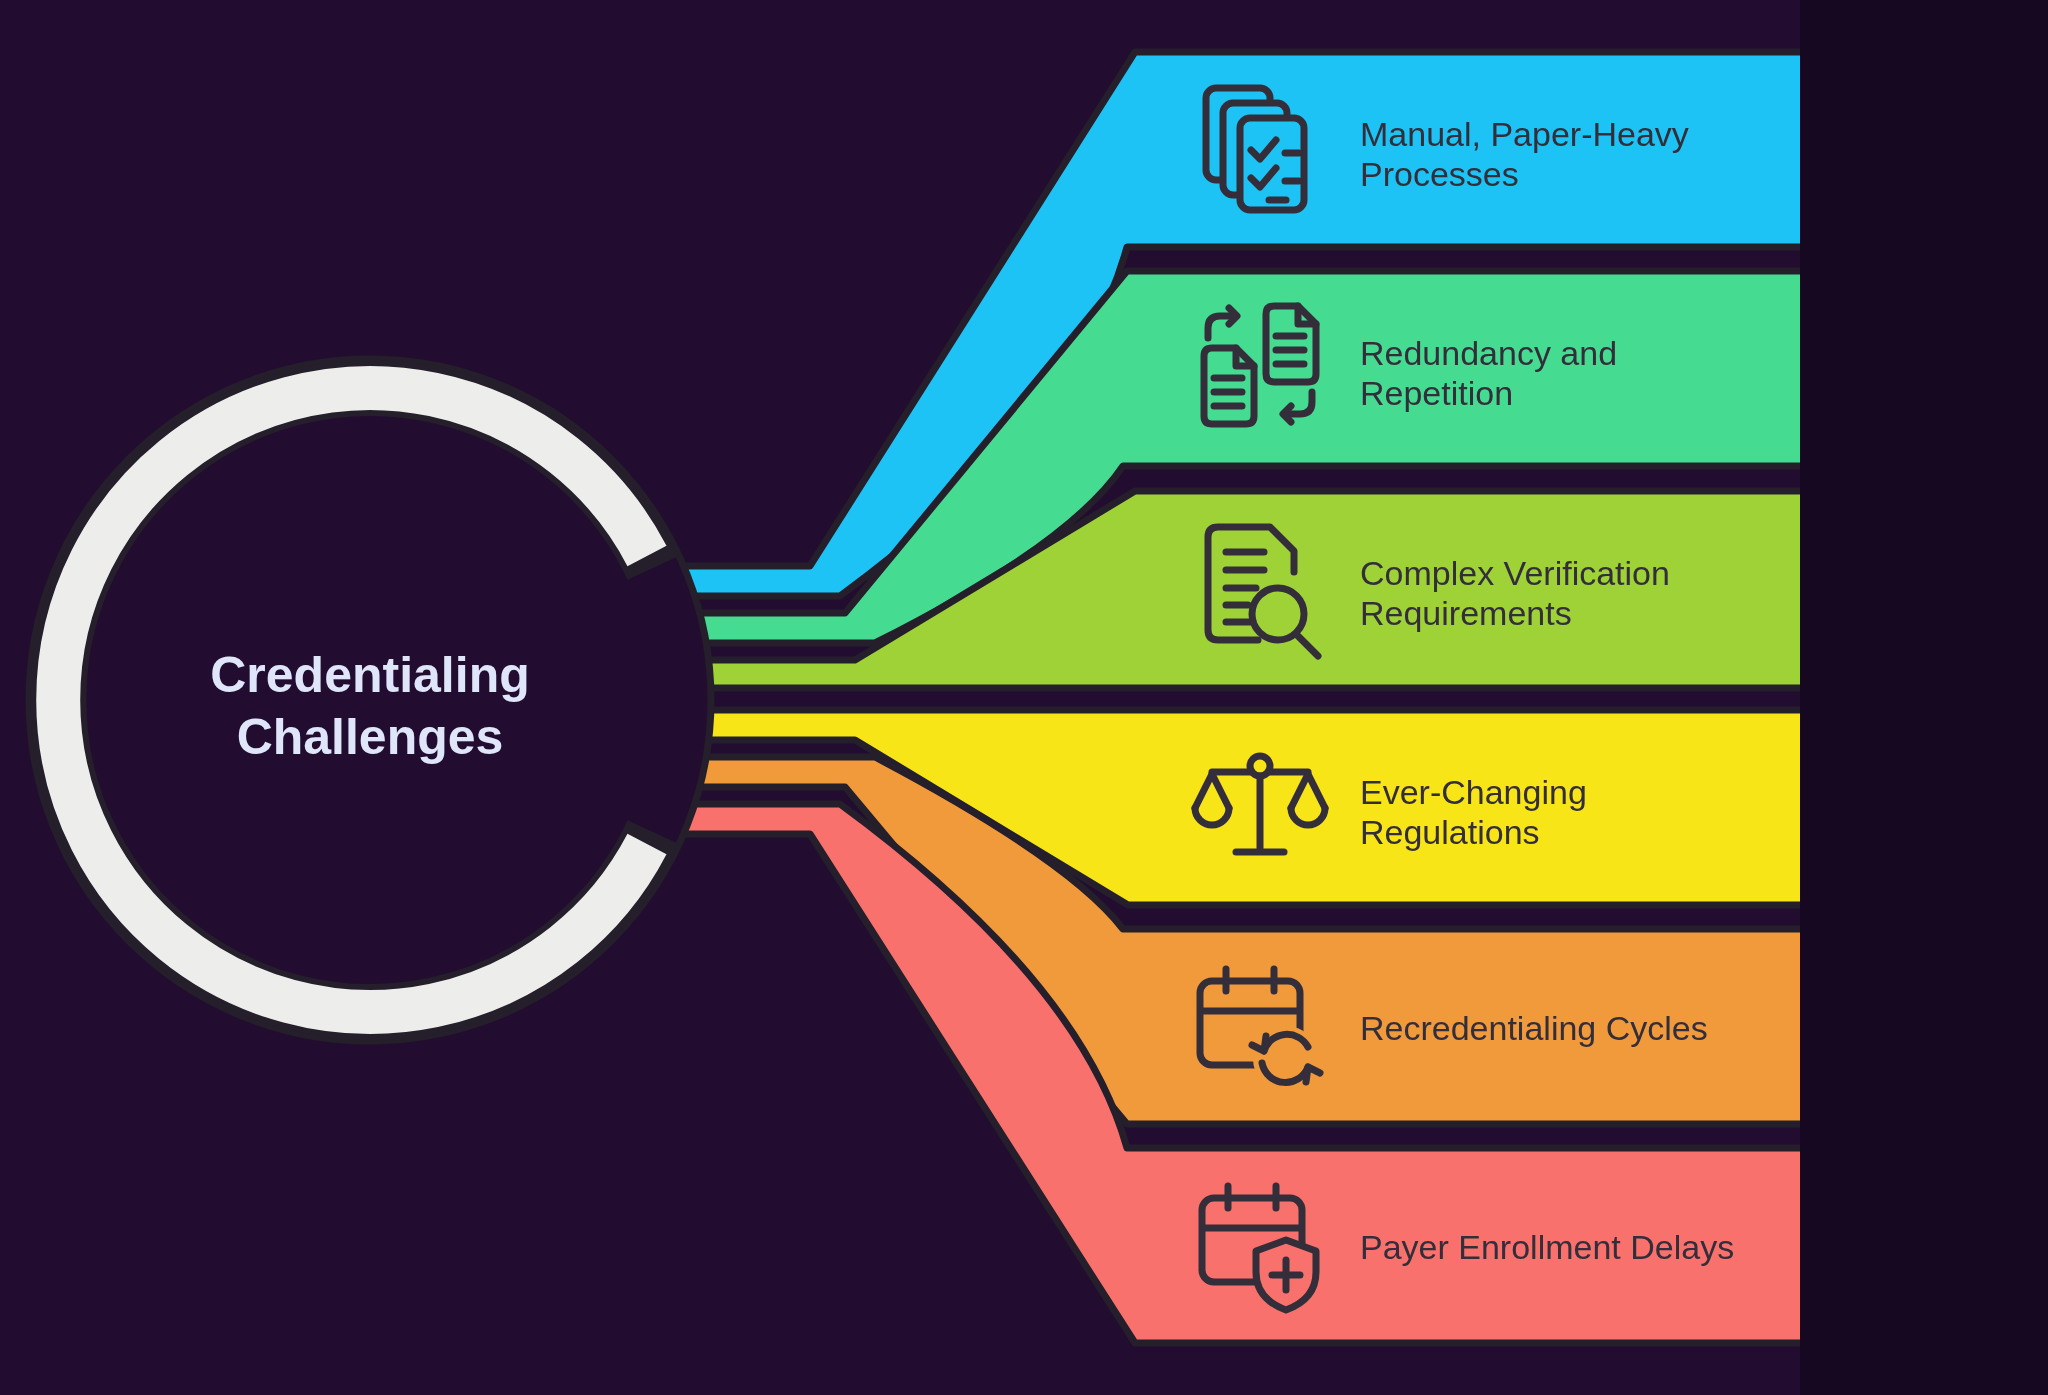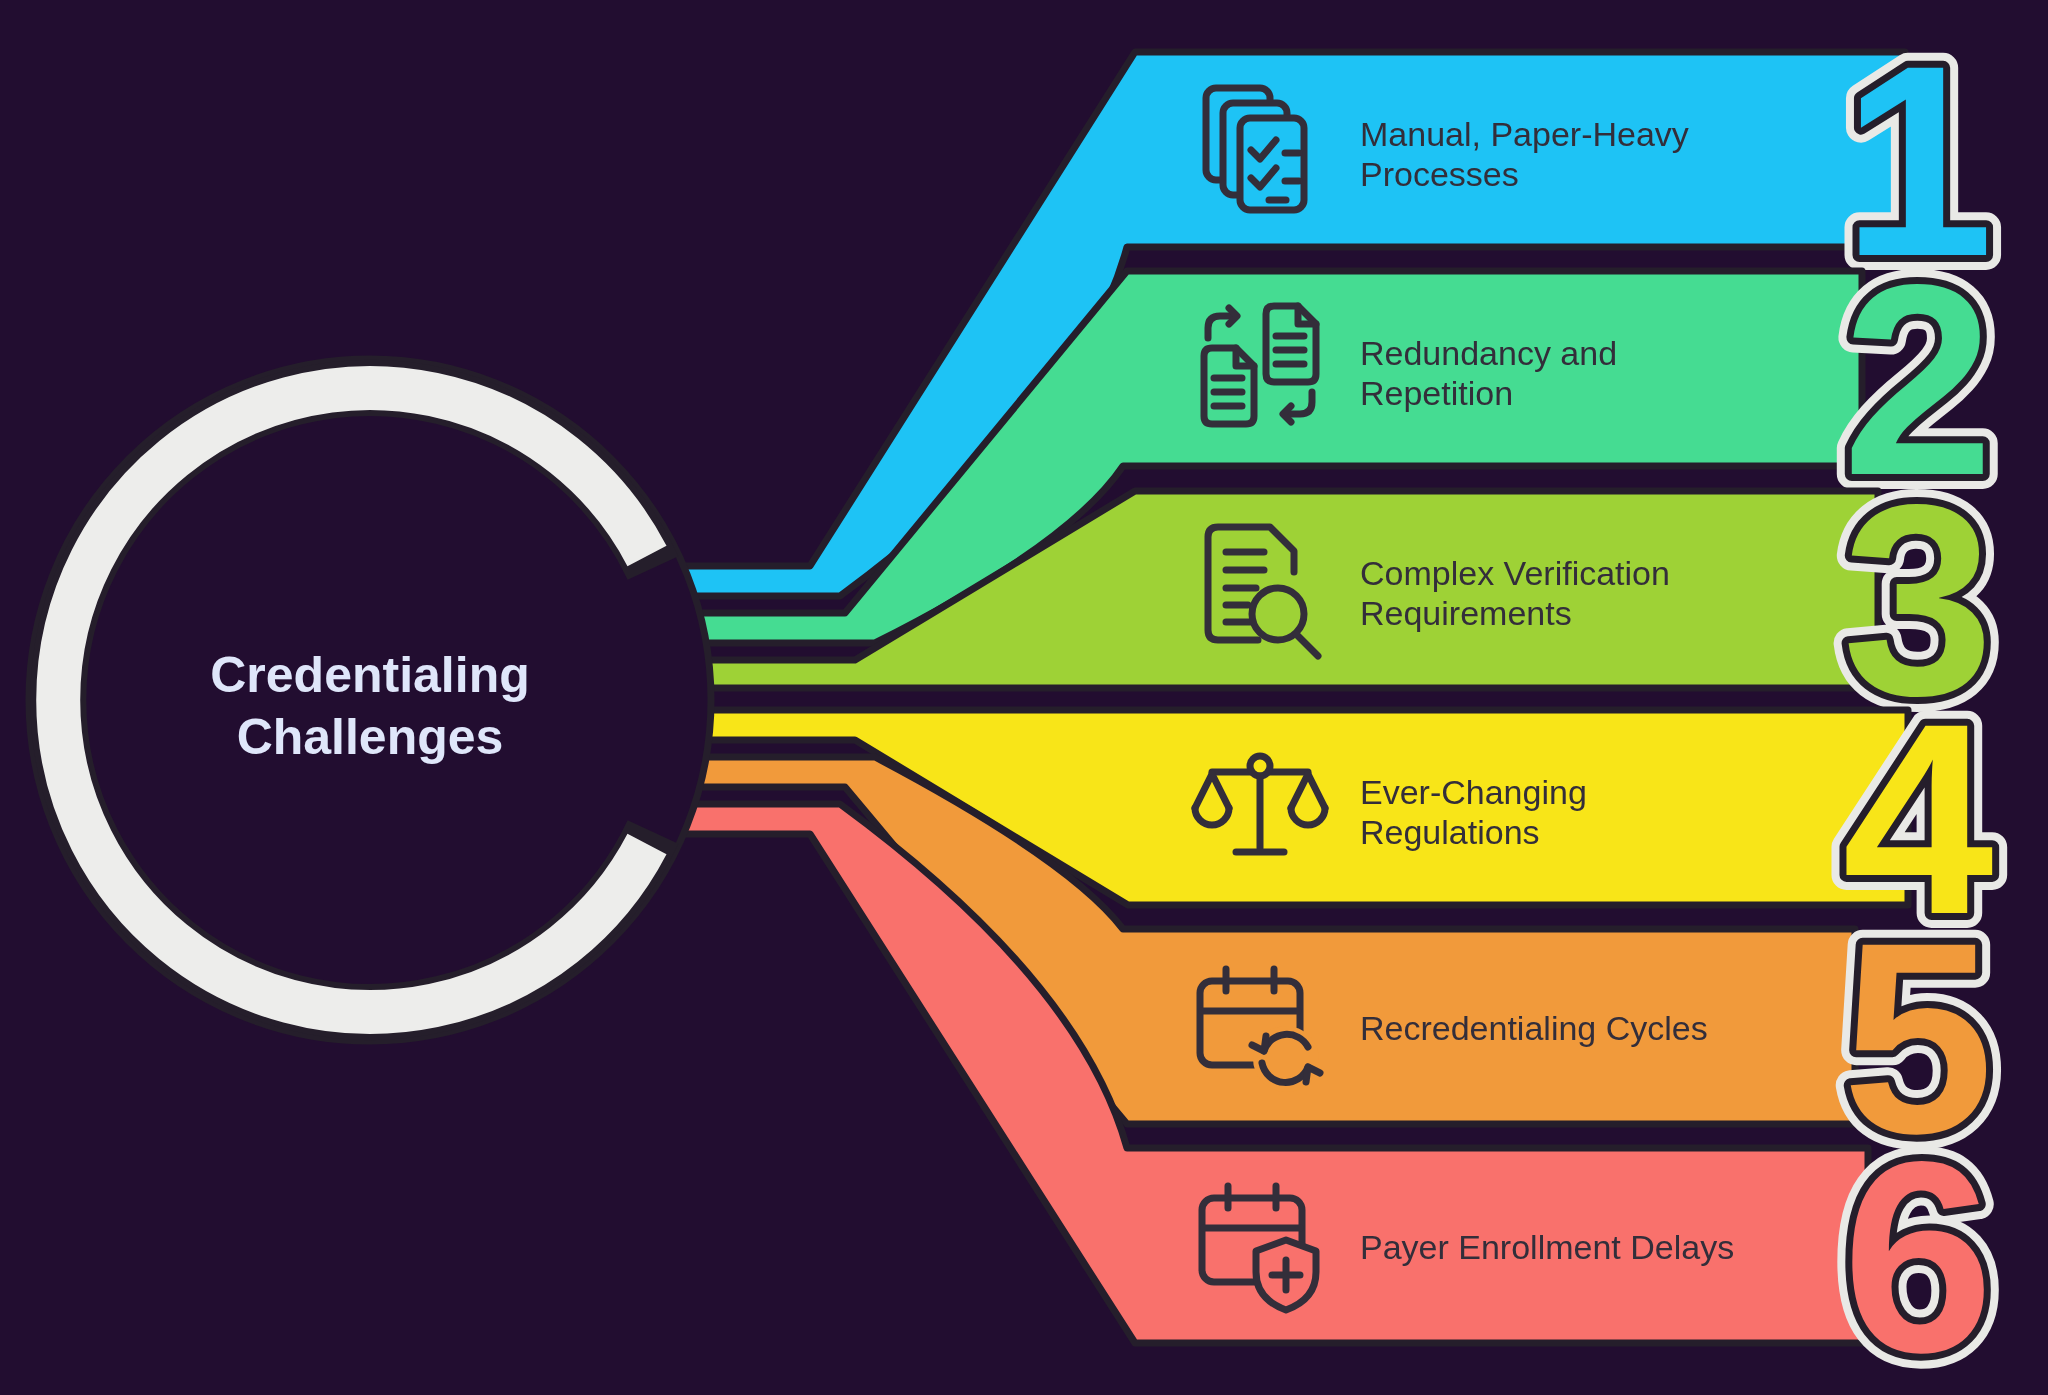--- a/index.html
+++ b/index.html
@@ -1,16 +1,16 @@
 <!DOCTYPE html>
 <html><head>
 <meta charset="utf-8">
 <style>
   html,body{margin:0;padding:0;background:#170822;}
-  .stage{width:2048px;height:1395px;position:relative;overflow:hidden;}
+  .stage{width:1800px;height:1395px;position:relative;overflow:hidden;}
   svg{display:block;}
   text{user-select:none;}
   .shape{stroke-width:7;stroke-linejoin:round;}
   .icon{stroke-width:7;stroke-linecap:round;stroke-linejoin:round;fill:none;}
   .lbl{font:400 34px "Liberation Sans", sans-serif;}
   .ctr1{font:700 50px "Liberation Sans", sans-serif;text-anchor:middle;}
   .digit{font:700 272px "Liberation Sans", sans-serif;text-anchor:middle;paint-order:stroke;stroke-linejoin:round;}
   .digit-rim{stroke-width:30px;}
   .digit-main{stroke-width:14px;}
 </style>

